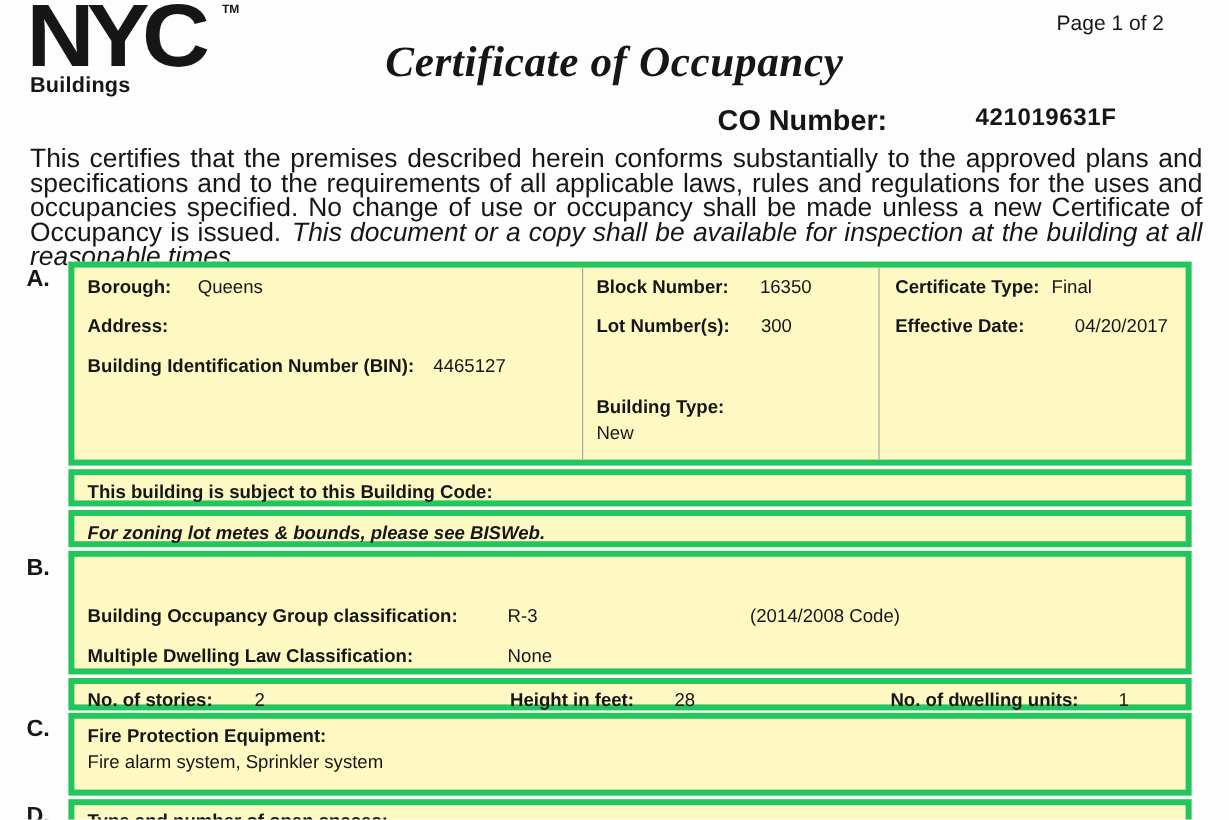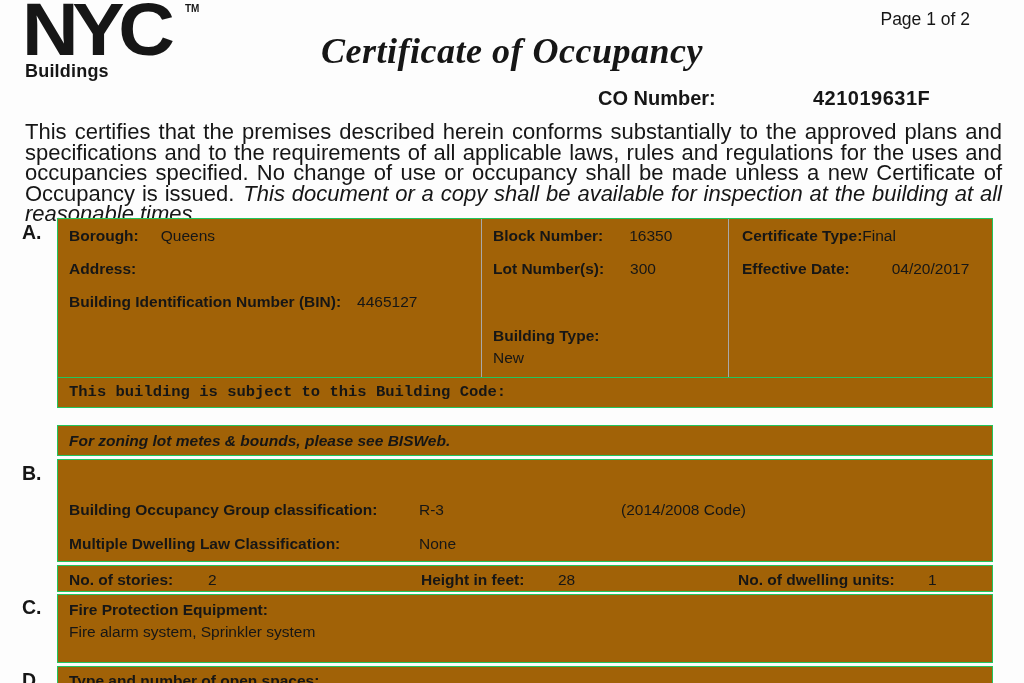--- a/index.html
+++ b/index.html
@@ -24,43 +24,43 @@
   .logo-buildings { position:absolute; top:59px; left:3px; font-size:18px; font-weight:bold; letter-spacing:.2px; }
 
   .page-ind { position:absolute; top:9px; right:54px; font-size:17.5px; }
 
   .title {
     position:absolute; top:30px; left:0; width:100%; text-align:center;
     font-family:"Liberation Serif", serif; font-style:italic; font-weight:bold;
     font-size:36px; letter-spacing:.5px;
   }
 
-  .co-label { position:absolute; top:87px; left:598px; font-size:20px; font-weight:bold; }
+  .co-label { position:absolute; top:87px; left:598px; font-size:24px; font-weight:bold; }
   .co-value { position:absolute; top:87px; left:813px; font-size:20px; font-weight:bold; letter-spacing:.5px; }
 
   
   .certify {
     position:absolute; top:122px; left:25px; width:977px;
     font-size:22px; line-height:20.6px; text-align:justify;
   }
   .certify .it { font-style:italic; margin-left:9px; }
 
   
-  .box { position:absolute; left:57px; width:936px; border:1px solid #22c55e; background:#a16207; font-size:15.5px; }
+  .box { position:absolute; left:57px; width:936px; border:5px solid #22c55e; background:#fef9c3; font-size:15.5px; }
   .seclabel { position:absolute; left:22px; font-weight:bold; font-size:19.5px; }
   .lbl { font-weight:bold; }
 
   #box-a { top:218px; height:170px; }
   .col { position:absolute; top:0; bottom:0; }
   #col-a1 { left:0; width:423px; }
   #col-a2 { left:423px; width:247px; border-left:1px solid #a9a9a9; }
   #col-a3 { left:670px; width:266px; border-left:1px solid #a9a9a9; }
   .a-line { position:absolute; left:11px; white-space:nowrap; }
 
-  #box-code   { top:377px; height:31px; line-height:29px; padding-left:11px; font-weight:bold;font-family:Liberation Mono, monospace; }
+  #box-code   { top:391px; height:31px; line-height:29px; padding-left:11px; font-weight:bold; }
   #box-zoning { top:425px; height:31px; line-height:29px; padding-left:11px; font-weight:bold; font-style:italic; }
 
   #box-b { top:459px; height:103px; }
   .b-line { position:absolute; left:11px; white-space:nowrap; }
   .b-label { display:inline-block; width:350px; font-weight:bold; }
   .b-value { display:inline-block; width:202px; }
 
   #box-stories { top:565px; height:27px; line-height:25px; }
   #box-stories span { position:absolute; top:1px; white-space:nowrap; }
 
@@ -106,21 +106,21 @@
         <span class="lbl">Block Number:</span><span style="margin-left:26px">16350</span>
       </div>
       <div class="a-line" style="top:41px">
         <span class="lbl">Lot Number(s):</span><span style="margin-left:26px">300</span>
       </div>
       <div class="a-line lbl" style="top:108px">Building Type:</div>
       <div class="a-line" style="top:130px">New</div>
     </div>
     <div class="col" id="col-a3">
       <div class="a-line" style="top:8px;left:13px">
-        <span class="lbl">Certificate Type:</span><span style="">Final</span>
+        <span class="lbl">Certificate Type:</span><span style="margin-left:10px">Final</span>
       </div>
       <div class="a-line" style="top:41px;left:13px">
         <span class="lbl">Effective Date:</span><span style="margin-left:42px">04/20/2017</span>
       </div>
     </div>
   </div>
 
   <div class="box" id="box-code">This building is subject to this Building Code:</div>
   <div class="box" id="box-zoning">For zoning lot metes &amp; bounds, please see BISWeb.</div>
 

